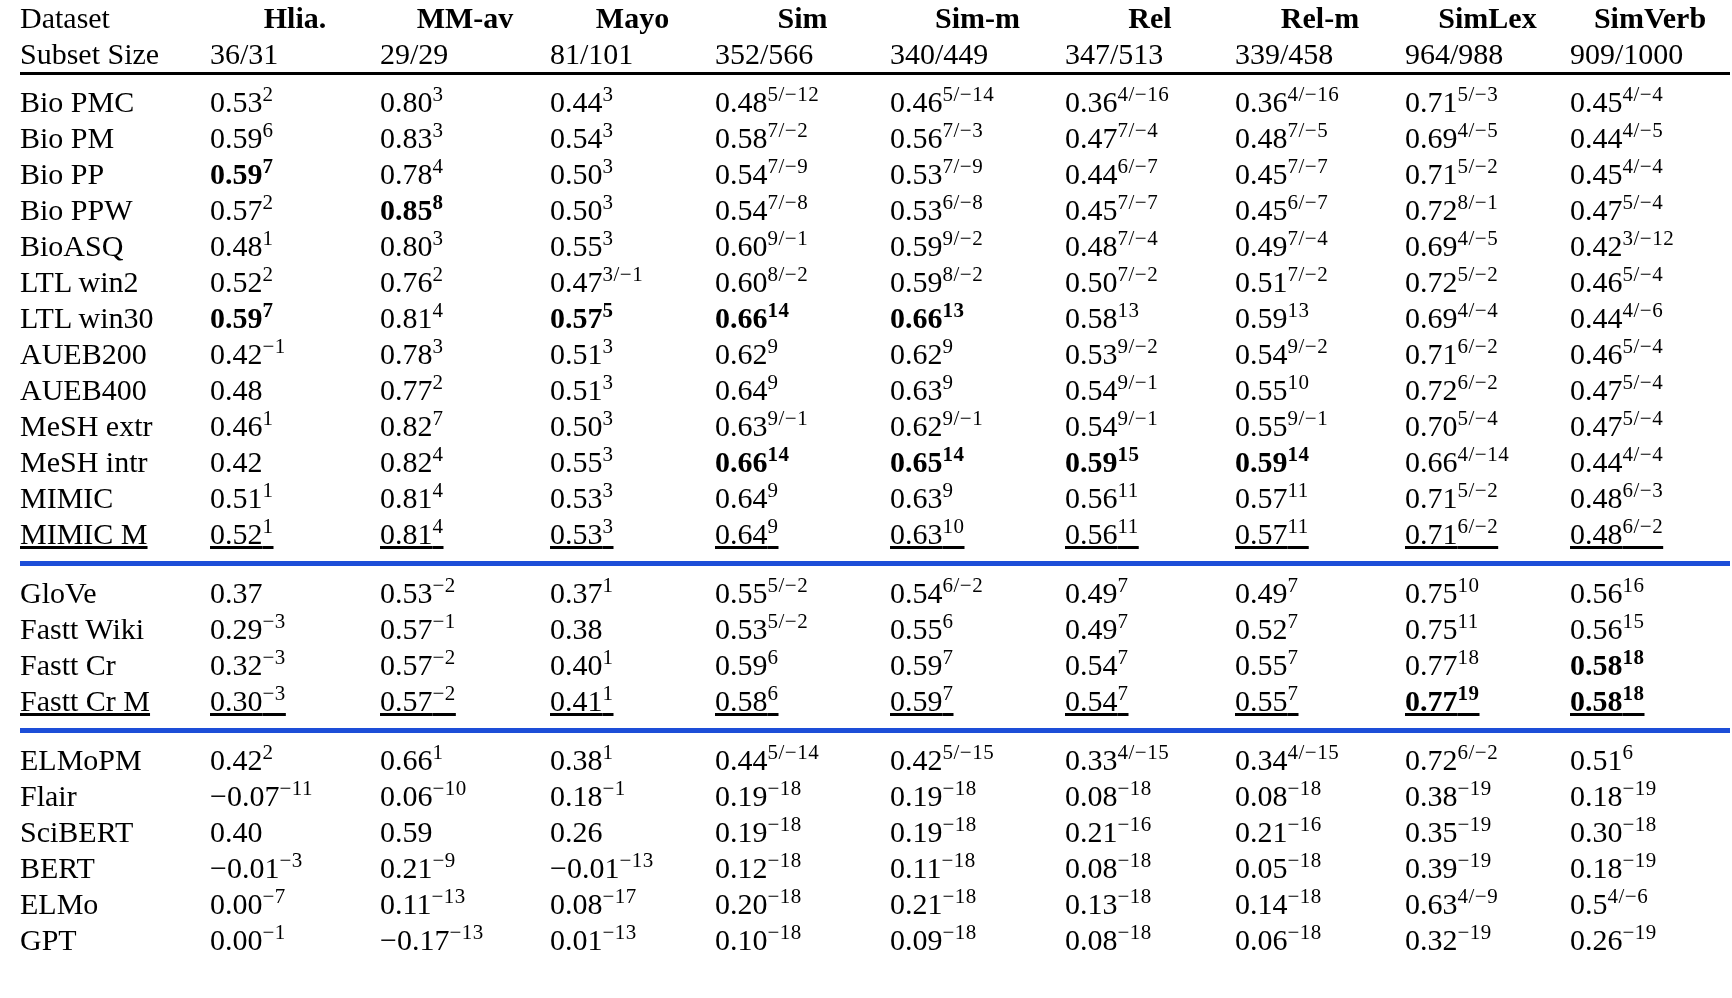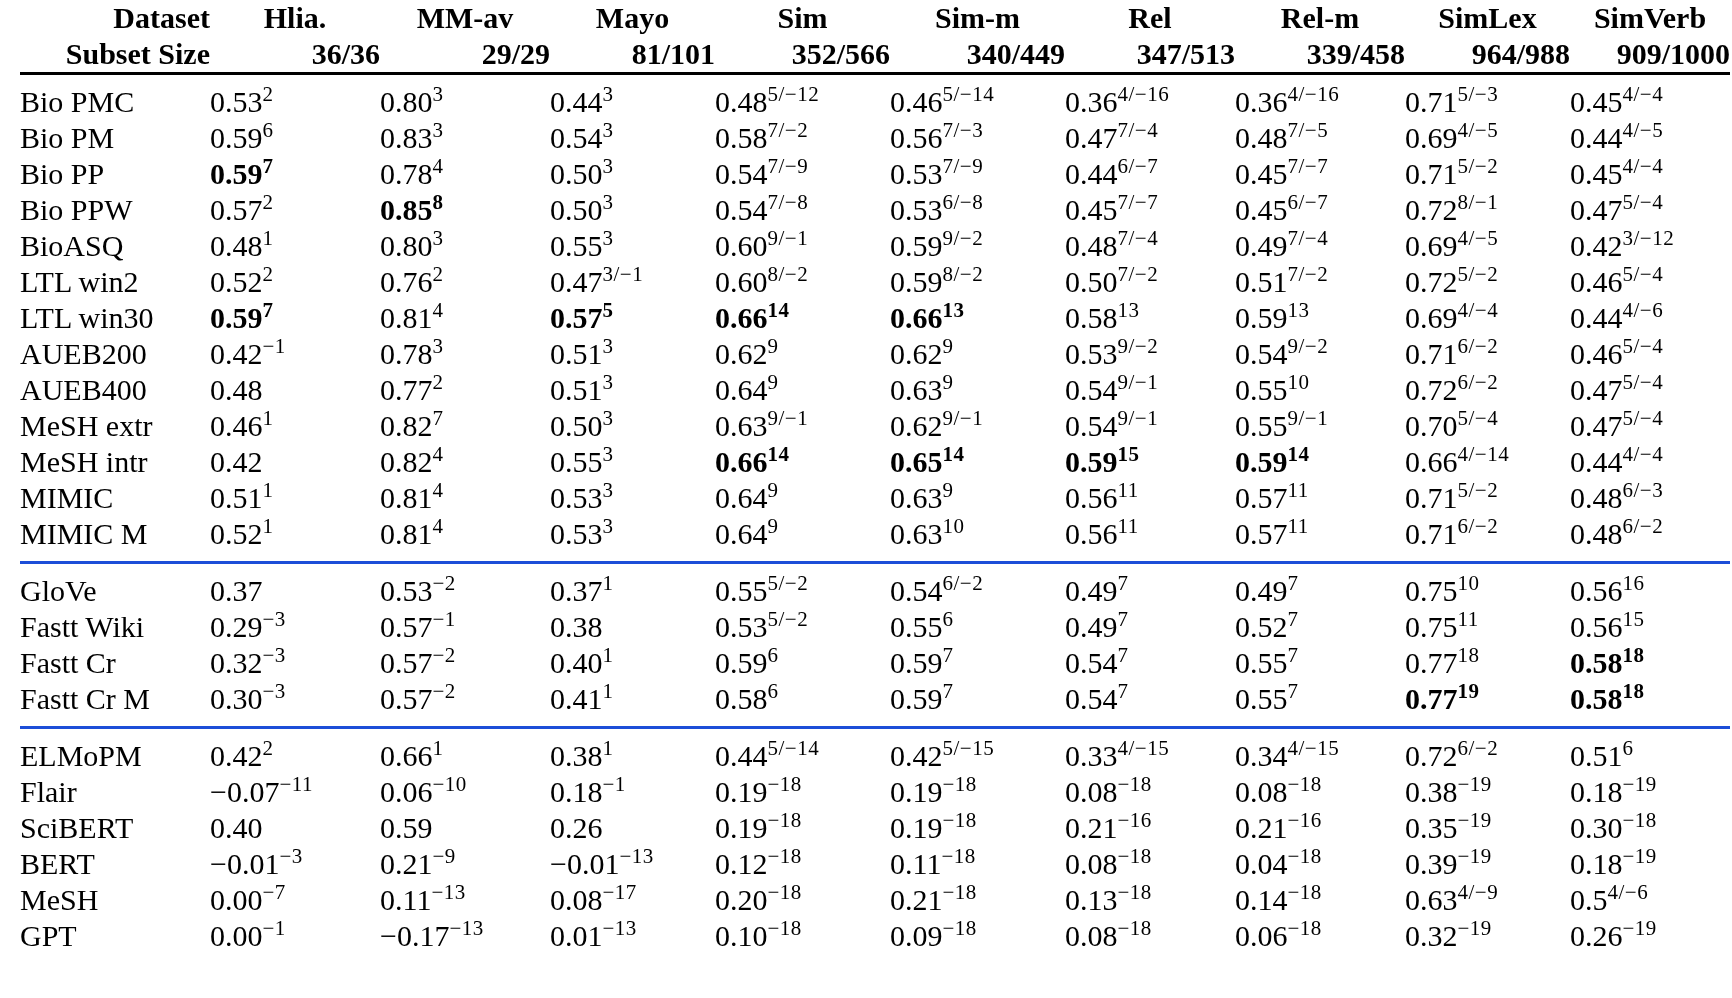--- a/index.html
+++ b/index.html
@@ -27,24 +27,24 @@
     font-weight: normal;
     white-space: nowrap;
     overflow: visible;
   }
   thead th {
     padding-top: 5px;
     padding-bottom: 4px;
     border-bottom: 3px solid #000000;
   }
   thead .cname { font-weight: bold; text-align: center; }
-  thead .csub  { font-weight: bold; text-align: right; }
+  thead .csub  { font-weight: normal; }
   tbody td { height: 36px; }
   tr.section-start td { padding-top: 9px; }
-  tr.section-end td { border-bottom: 3px solid #1d4ed8; padding-bottom: 9px; }
+  tr.section-end td { border-bottom: 5px solid #1d4ed8; padding-bottom: 9px; text-decoration: underline; }
   sup.s {
     font-size: 21px;
     line-height: 0;
     vertical-align: 11px;
     letter-spacing: 0.5px;
   }
   .b { font-weight: bold; }
 </style>
 </head>
 <body>
@@ -64,21 +64,21 @@
       <col style="width:160px">
     </colgroup>
     <thead>
       <tr id="header-row">
         <th>
           <div class="csub">Dataset</div>
           <div class="csub">Subset Size</div>
         </th>
       <th>
             <div class="cname">Hlia.</div>
-            <div class="csub">36/36</div>
+            <div class="csub">36/31</div>
           </th>
           <th>
             <div class="cname">MM-av</div>
             <div class="csub">29/29</div>
           </th>
           <th>
             <div class="cname">Mayo</div>
             <div class="csub">81/101</div>
           </th>
           <th>
@@ -349,26 +349,26 @@
           <td><span><span>0.30</span><sup class="s">−18</sup></span></td>
         </tr>
         <tr>
           <td>BERT</td>
           <td><span><span>−0.01</span><sup class="s">−3</sup></span></td>
           <td><span><span>0.21</span><sup class="s">−9</sup></span></td>
           <td><span><span>−0.01</span><sup class="s">−13</sup></span></td>
           <td><span><span>0.12</span><sup class="s">−18</sup></span></td>
           <td><span><span>0.11</span><sup class="s">−18</sup></span></td>
           <td><span><span>0.08</span><sup class="s">−18</sup></span></td>
-          <td><span><span>0.04</span><sup class="s">−18</sup></span></td>
+          <td><span><span>0.05</span><sup class="s">−18</sup></span></td>
           <td><span><span>0.39</span><sup class="s">−19</sup></span></td>
           <td><span><span>0.18</span><sup class="s">−19</sup></span></td>
         </tr>
         <tr>
-          <td>MeSH</td>
+          <td>ELMo</td>
           <td><span><span>0.00</span><sup class="s">−7</sup></span></td>
           <td><span><span>0.11</span><sup class="s">−13</sup></span></td>
           <td><span><span>0.08</span><sup class="s">−17</sup></span></td>
           <td><span><span>0.20</span><sup class="s">−18</sup></span></td>
           <td><span><span>0.21</span><sup class="s">−18</sup></span></td>
           <td><span><span>0.13</span><sup class="s">−18</sup></span></td>
           <td><span><span>0.14</span><sup class="s">−18</sup></span></td>
           <td><span><span>0.63</span><sup class="s">4/−9</sup></span></td>
           <td><span><span>0.5</span><sup class="s">4/−6</sup></span></td>
         </tr>

